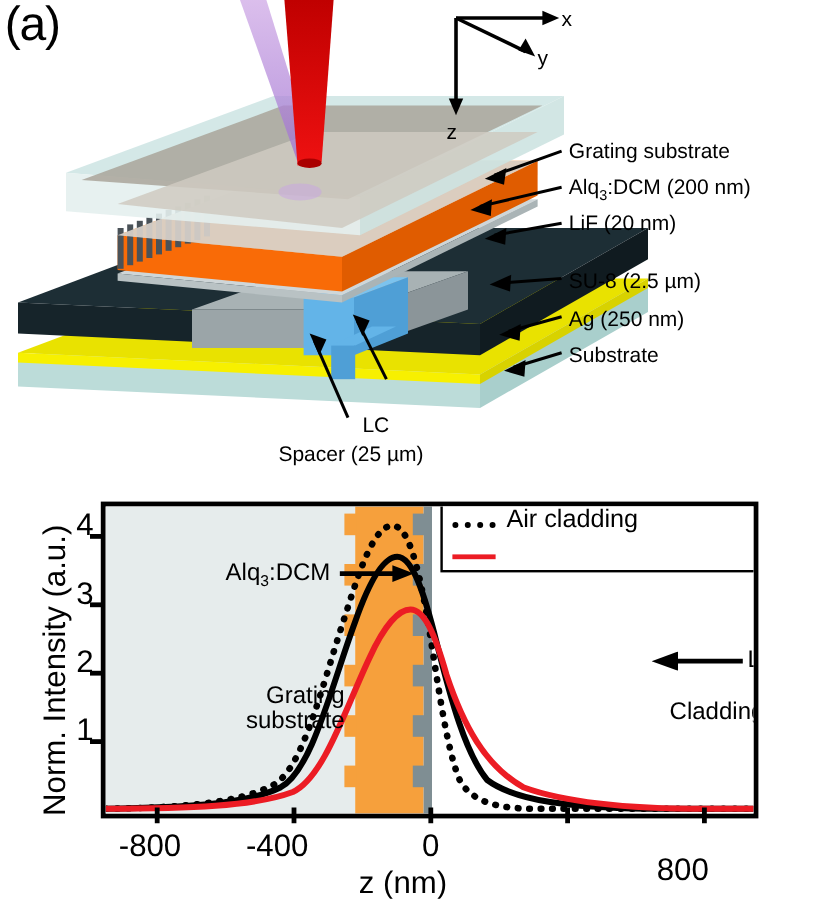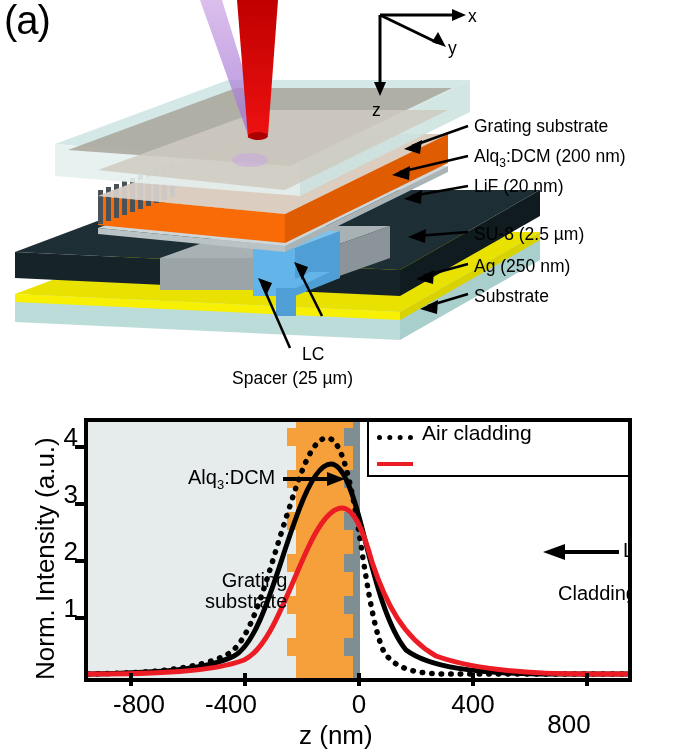--- a/index.html
+++ b/index.html
@@ -282,21 +282,20 @@
       <line x1="75" y1="171" x2="87" y2="171"></line>
       <line x1="75" y1="228" x2="87" y2="228"></line>
       <line x1="131" y1="283" x2="131" y2="296"></line>
       <line x1="245" y1="283" x2="245" y2="296"></line>
       <line x1="359" y1="283" x2="359" y2="296"></line>
       <line x1="473" y1="283" x2="473" y2="296"></line>
       <line x1="587" y1="283" x2="587" y2="296"></line>
     </g>
   </svg>
 
-  <div class="xtick-label" style="left:79px;top:299px;">-800</div>
+  <div class="xtick-label" style="left:65px;top:299px;">-800</div>
   <div class="xtick-label" style="left:171px;top:299px;">-400</div>
   <div class="xtick-label" style="left:299px;top:299px;">0</div>
-  <div class="xtick-label" style="left:413px;top:299px;">400</div>
   <div class="xtick-label" style="left:509px;top:299px;margin-top:20px;">800</div>
 
   <div id="xlabel" style="left:299px;top:330px;">z (nm)</div>
 
 </div>
 
 </body></html>

